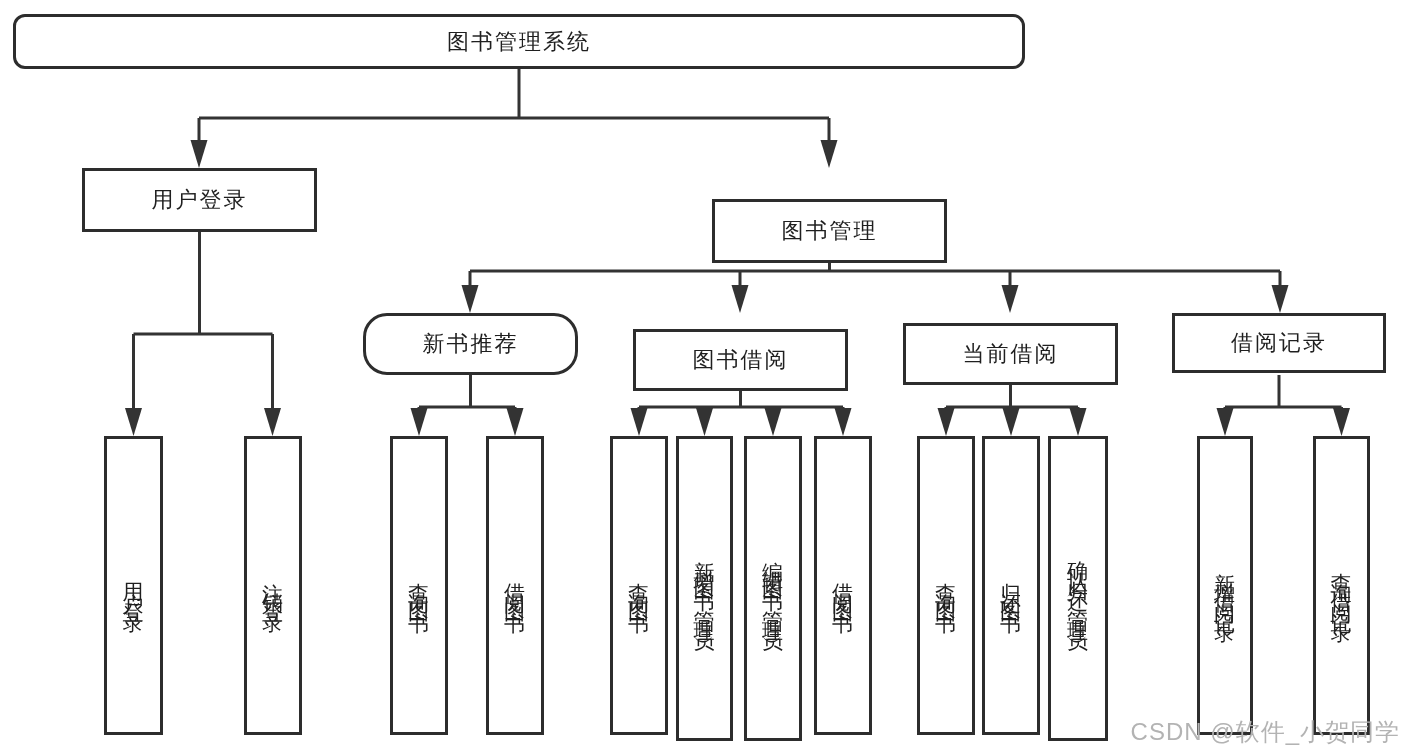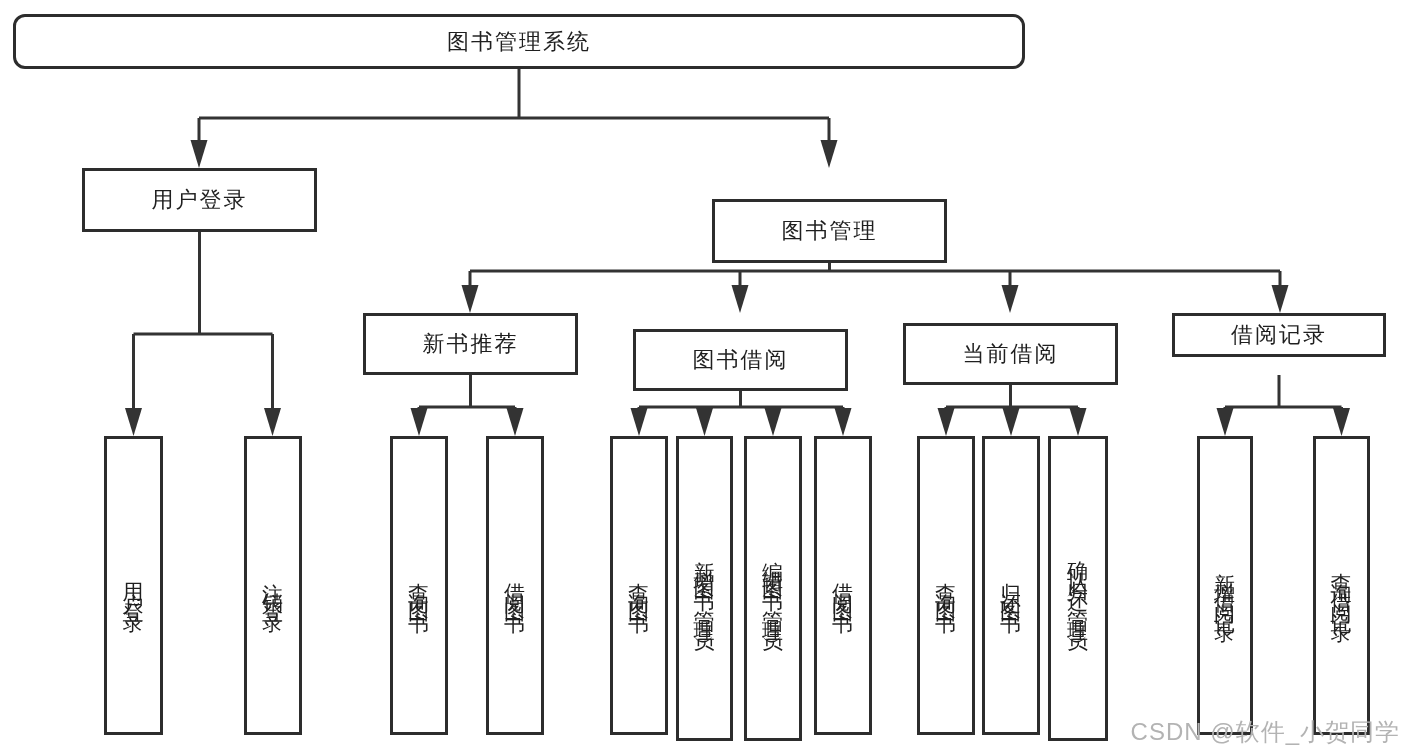--- a/index.html
+++ b/index.html
@@ -76,24 +76,24 @@
       <polygon points="1216.5,408 1233.5,408 1225,436"></polygon>
       <polygon points="1333,408 1350,408 1341.5,436"></polygon>
     </g>
   </svg>
 
   <div class="box hbox root-box" style="left:13px;top:14px;width:1012px;height:55px;border-radius:12px;">图书管理系统</div>
 
   <div class="box hbox" style="left:82px;top:168px;width:235px;height:64px;">用户登录</div>
   <div class="box hbox" style="left:712px;top:168px;width:235px;height:64px;margin-top:31px;">图书管理</div>
 
-  <div class="box hbox" style="left:363px;top:313px;width:215px;height:62px;">新书推荐</div>
+  <div class="box hbox" style="left:363px;top:313px;width:215px;height:62px;border-radius:24px;">新书推荐</div>
   <div class="box hbox" style="left:633px;top:329px;width:215px;height:62px;">图书借阅</div>
   <div class="box hbox" style="left:903px;top:313px;width:215px;height:62px;margin-top:10px;">当前借阅</div>
-  <div class="box hbox" style="left:1172px;top:313px;width:214px;height:44px;">借阅记录</div>
+  <div class="box hbox" style="left:1172px;top:313px;width:214px;height:60px;">借阅记录</div>
 
   <div class="box vbox" style="left:104px;top:436px;width:59px;height:299px;">
     <span class="vtext">用户登录</span>
   </div>
   <div class="box vbox" style="left:244px;top:436px;width:58px;height:299px;">
     <span class="vtext">注销登录</span>
   </div>
 
   <div class="box vbox" style="left:390px;top:436px;width:58px;height:299px;">
     <span class="vtext">查询图书</span>

